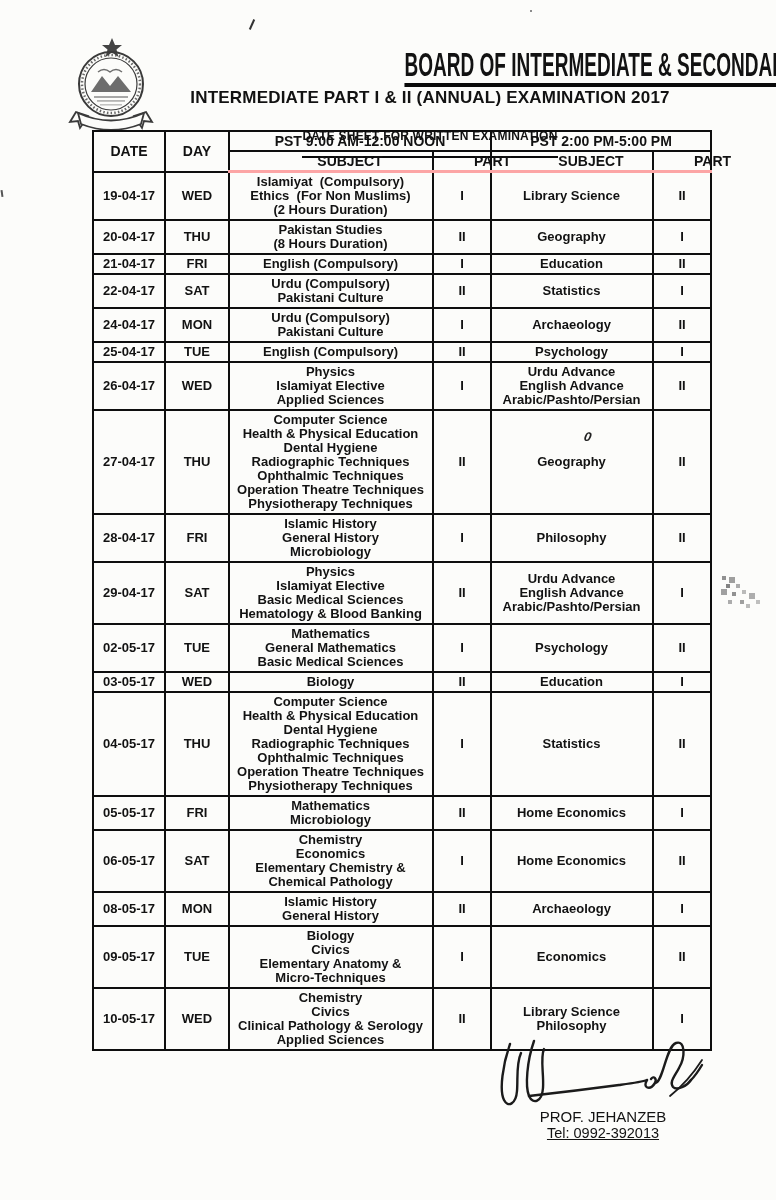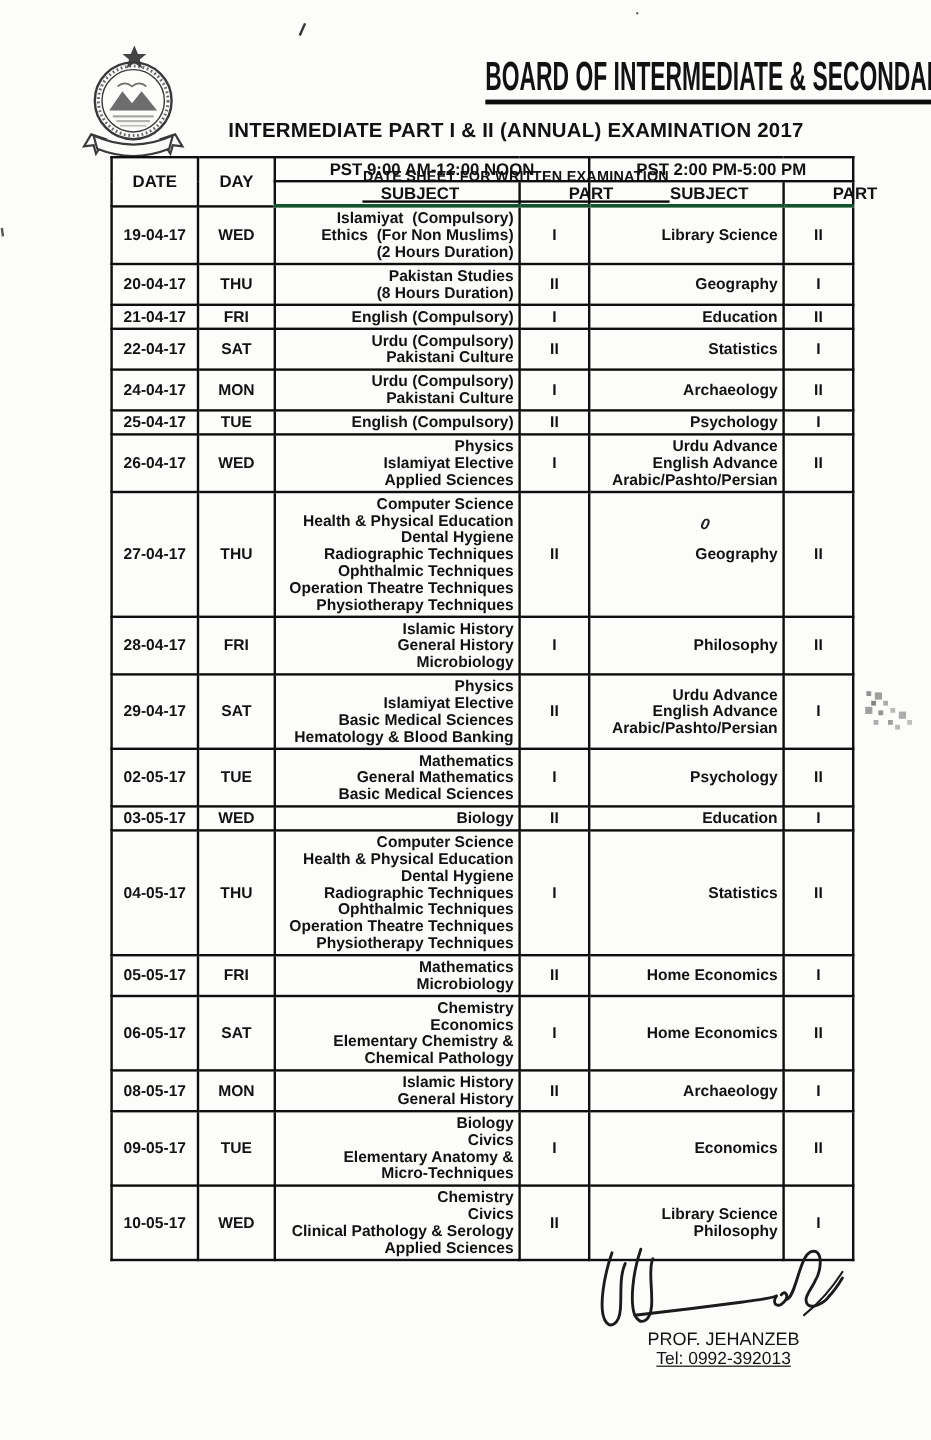--- a/index.html
+++ b/index.html
@@ -13,38 +13,38 @@
   }
   
   .logo { position:absolute; left:58px; top:36px; width:108px; height:98px; }
   .head-block { position:absolute; left:150px; top:46px; width:560px; text-align:center; }
   .board-name {
     display:inline-block; white-space:nowrap;
     font-size:34px; font-weight:bold; letter-spacing:0px;
     transform:scaleX(.56); transform-origin:center top;
     border-bottom:4px solid #0a0a0a; padding-bottom:1px; line-height:36px;
   }
-  .exam-title { margin-top:12px; font-size:17px; font-weight:bold; letter-spacing:.2px; }
+  .exam-title { margin-top:1px; font-size:17px; font-weight:bold; letter-spacing:.2px; }
   .sheet-title { display:inline-block; margin-top:3px; font-size:12px; font-weight:bold;
     letter-spacing:.2px; border-bottom:2.5px solid #0a0a0a; padding-bottom:13px; }
   
   table.datesheet {
     position:absolute; left:92px; top:130px; width:618px;
     border-collapse:collapse; table-layout:fixed;
   }
   .datesheet th, .datesheet td { border:2px solid #0e0e0e; }
   .datesheet thead th {
     font-size:14px; font-weight:bold; text-align:center; padding:1px 2px; height:20px;
   }
-  .datesheet thead tr:last-child th { border-bottom:3px solid #14532d;padding-left:40px; }
+  .datesheet thead tr:last-child th { border-bottom:3px solid #fca5a5;padding-left:40px; }
   .datesheet td {
     font-size:13px; font-weight:bold; line-height:14px; padding:2px 4px;
     vertical-align:middle; text-align:center;
   }
-  .datesheet td.subj { text-align:right; padding-left:3px; white-space:pre-wrap; }
+  .datesheet td.subj { text-align:center; padding-left:3px; white-space:pre-wrap; }
   
   .signature { position:absolute; left:494px; top:1036px; width:215px; height:78px; }
   .footer-block { position:absolute; left:482px; top:1108px; width:242px; text-align:center; }
   .sig-name  { font-size:15px; font-weight:normal; line-height:17px; }
   .sig-title { font-size:14.5px; line-height:17px; }
   .sig-tel   { font-size:14.5px; line-height:17px;text-decoration:underline; }
   
   .handwritten-zero {
     position:absolute; left:584px; top:429px; font-size:13px; font-style:italic;
     font-weight:bold; transform:rotate(12deg); color:#222;

